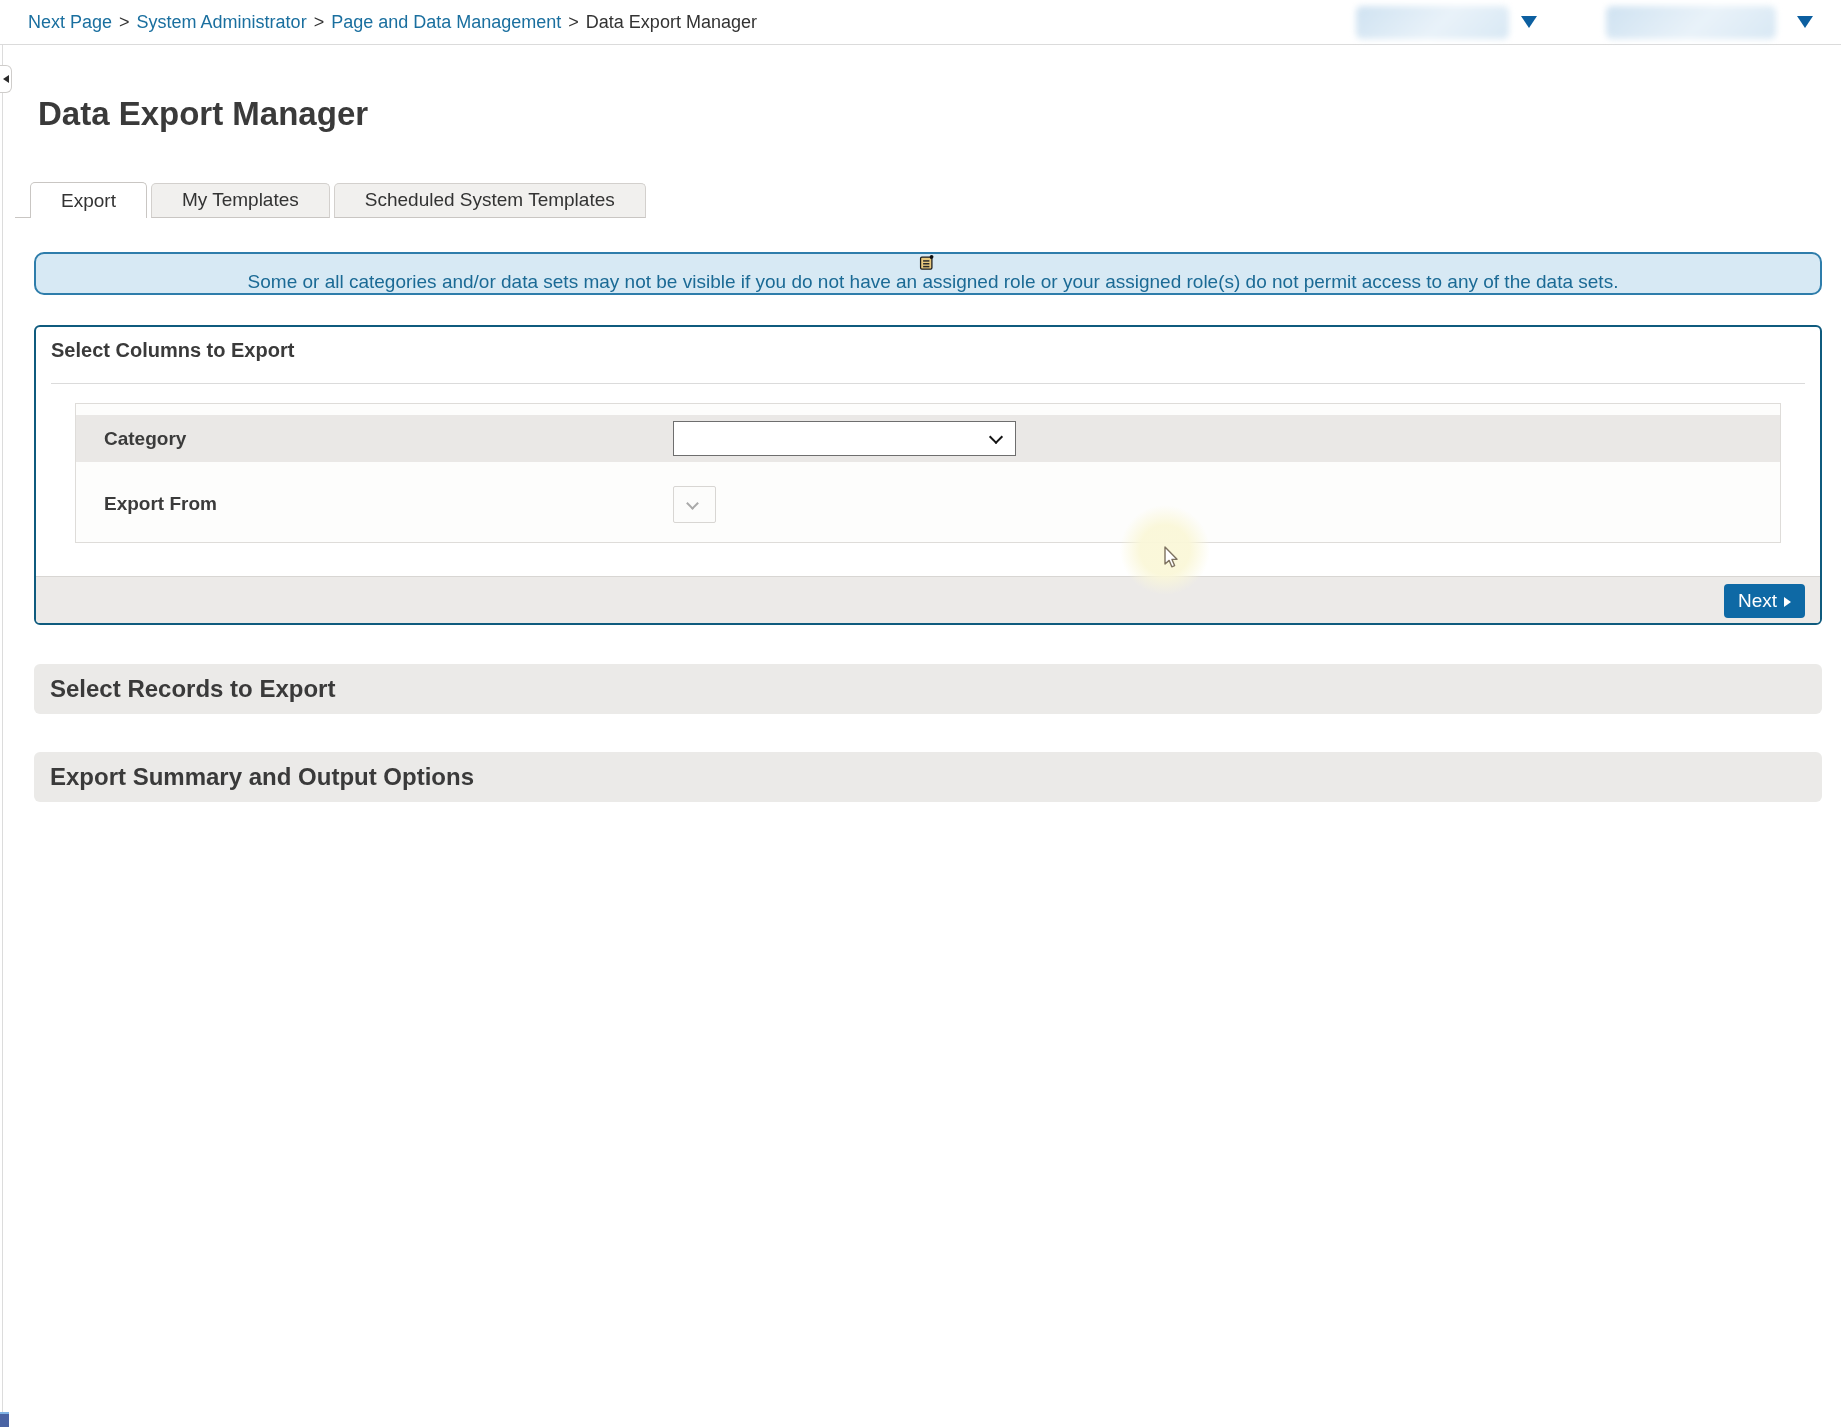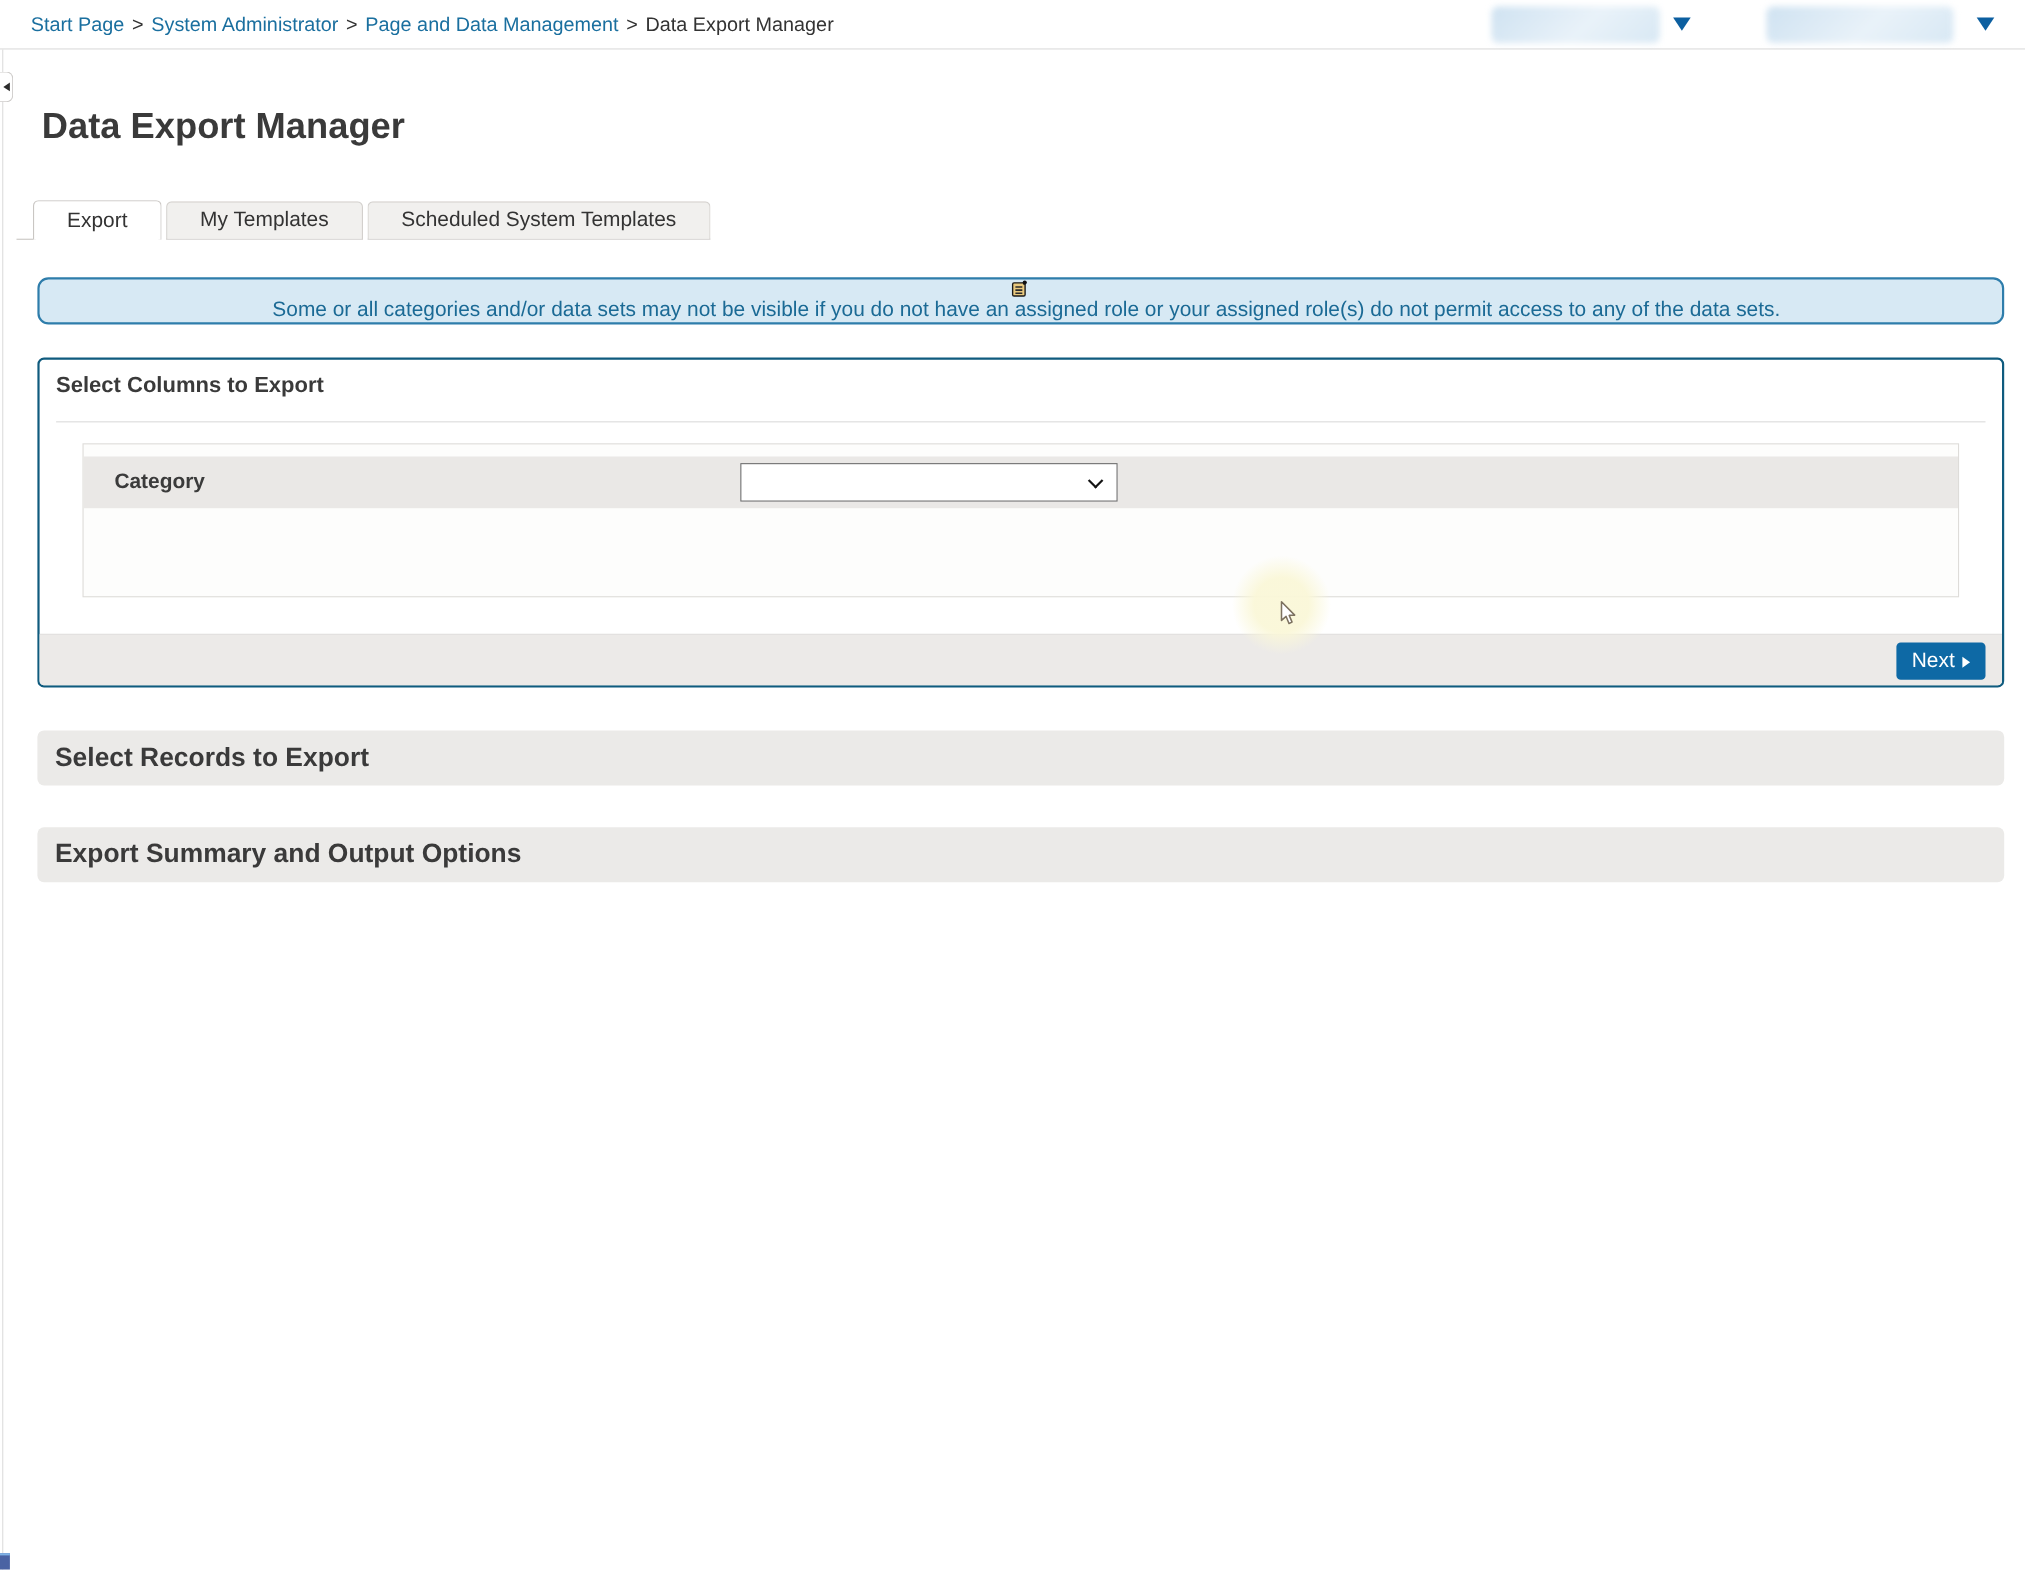--- a/index.html
+++ b/index.html
@@ -93,21 +93,21 @@
   
   .corner-marker { left:0; top:1412px; width:9px; height:15px; background:#4a63a3;
     border-top:2px solid #7fb2e5; }
 </style>
 </head>
 <body>
 
 <div id="stage">
 
   <div class="abs crumb-bar">
-    <a class="crumb-link">Start Page</a>
+    <a class="crumb-link">Next Page</a>
     <span class="crumb-sep">&gt;</span>
     <a class="crumb-link">System Administrator</a>
     <span class="crumb-sep">&gt;</span>
     <a class="crumb-link">Page and Data Management</a>
     <span class="crumb-sep">&gt;</span>
     <span class="crumb-current">Data Export Manager</span>
   </div>
 
   <div class="abs hdr-pill" style="left:1356px; width:153px;"></div>
   <div class="abs hdr-caret" style="left:1521px;"></div>
@@ -145,20 +145,26 @@
     <div class="abs panel-divider"></div>
 
     <div class="abs form-box">
       <div class="abs form-row row-category">
         <div class="field-label">Category</div>
         <div class="select-box">
           <span></span>
           <span class="chev"></span>
         </div>
       </div>
+      <div class="abs form-row row-exportfrom">
+        <div class="field-label">Export From</div>
+        <div class="select-mini">
+          <span class="chev"></span>
+        </div>
+      </div>
     </div>
 
     <div class="abs panel-footer">
       <button class="next-btn">
         <span>Next</span>
         <span class="next-arrow"></span>
       </button>
     </div>
   </div>
 

